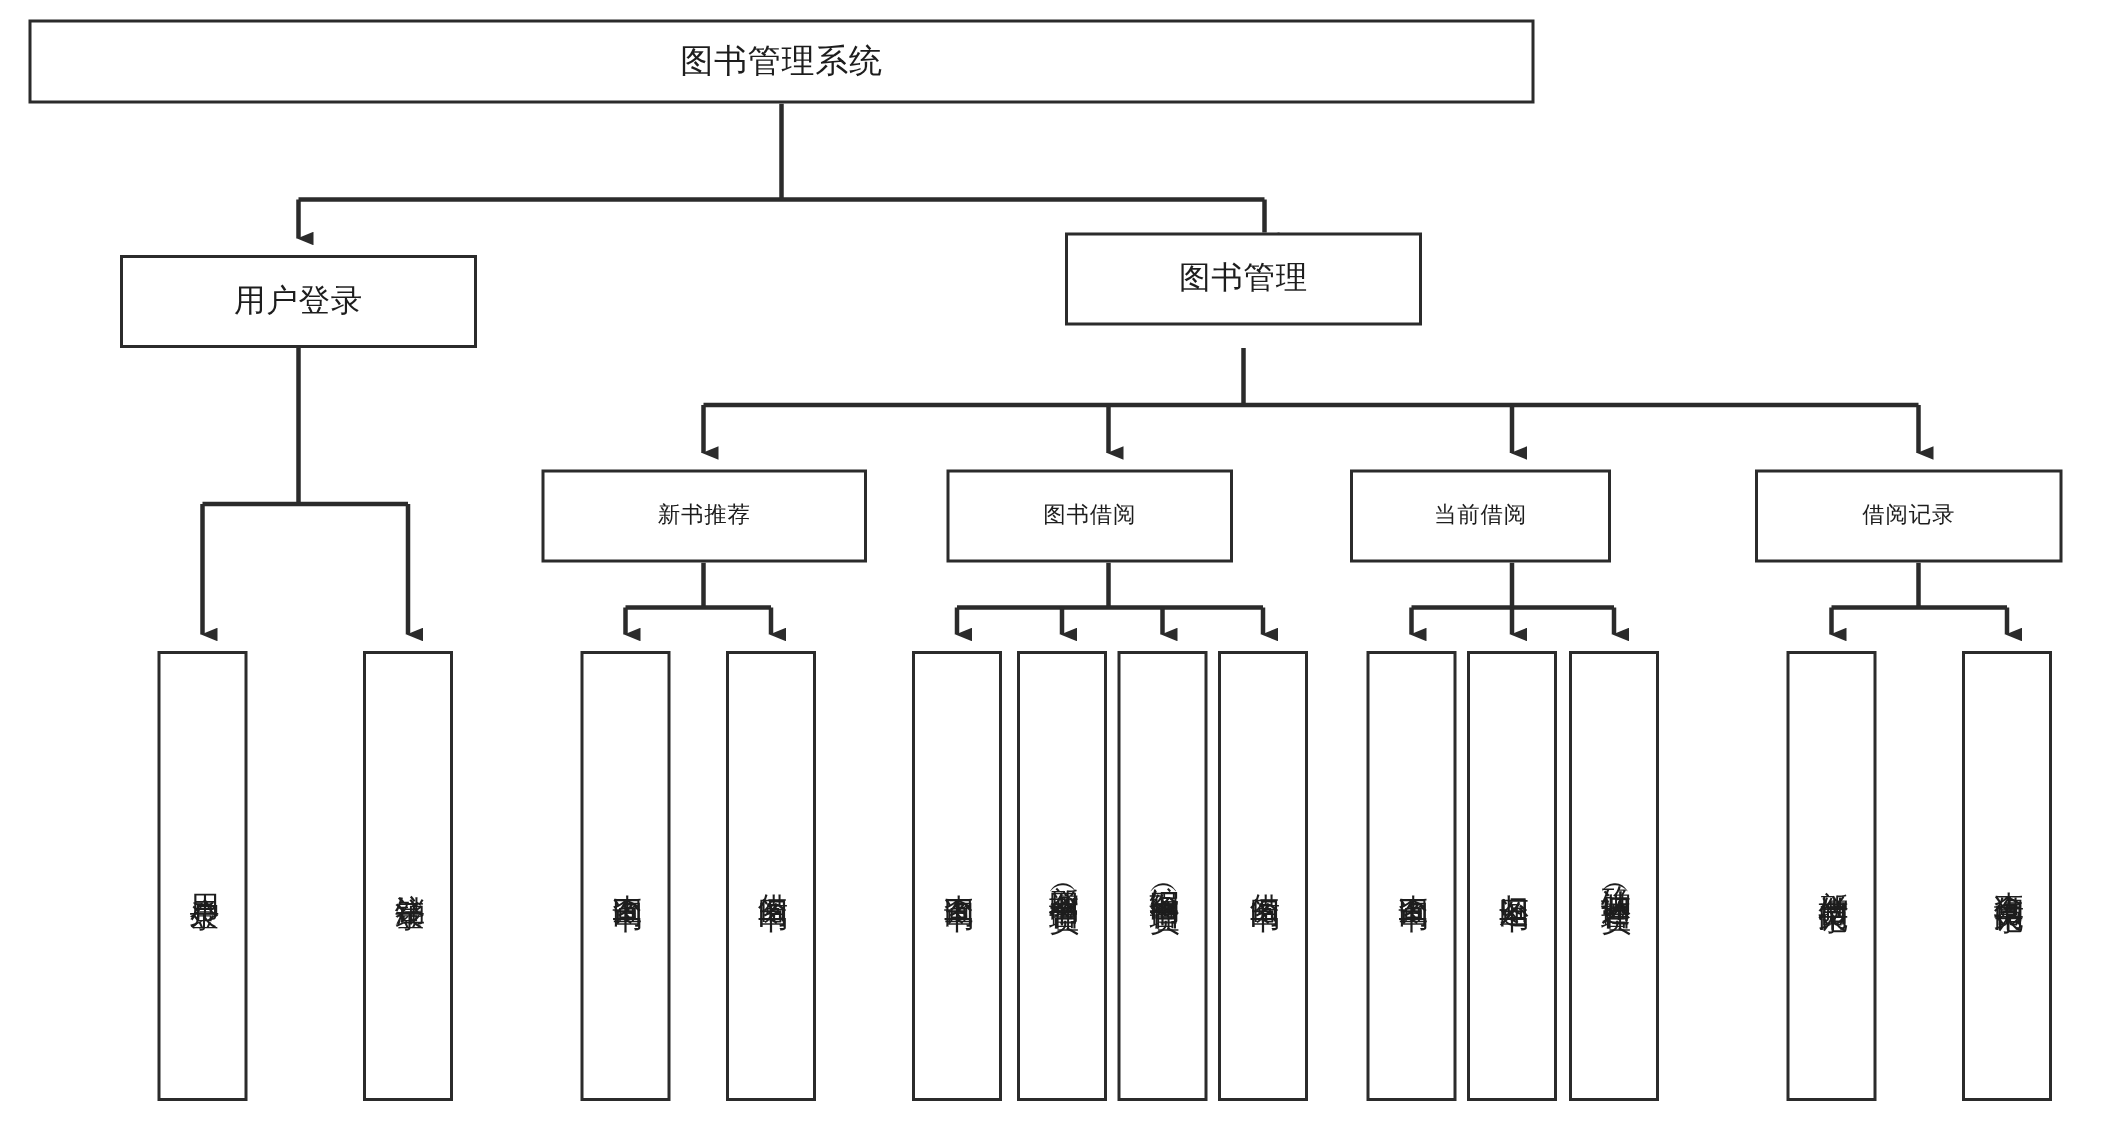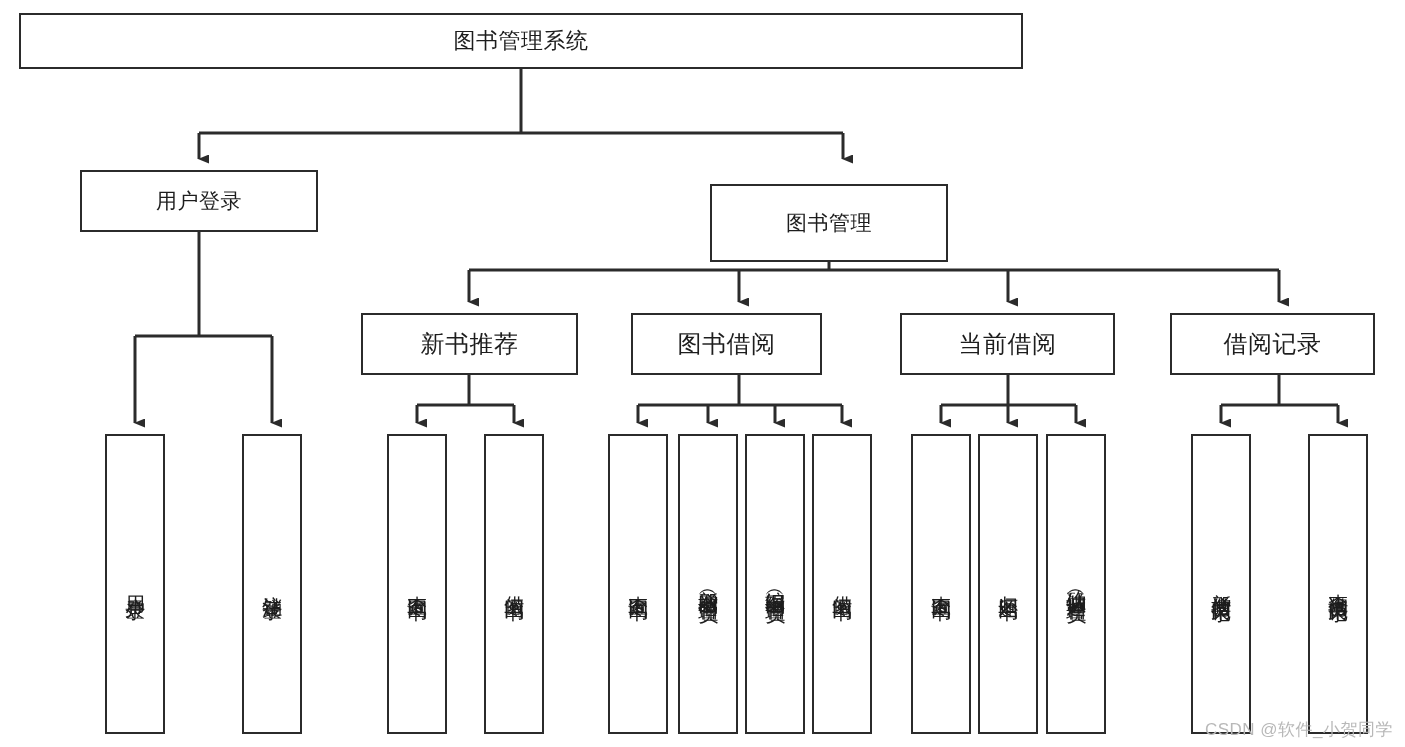--- a/index.html
+++ b/index.html
@@ -43,21 +43,21 @@
   }
   .node.vertical .node-label {
     writing-mode: vertical-rl;
     text-orientation: upright;
     white-space: nowrap;
     letter-spacing: 2px;
     font-size: 20px;
   }
   .node.root .node-label { font-size: 22px; }
   .node.level2 .node-label { font-size: 21px; }
-  .node.level3 .node-label { font-size: 24px; }
+  .node.level3 .node-label { font-size: 15px; }
   .watermark {
     position: absolute;
     right: 12px;
     bottom: 6px;
     font-size: 17px;
     color: #b8b8b8;
     white-space: nowrap;
     letter-spacing: 0.5px;
   }
 </style>
@@ -116,31 +116,31 @@
     </g>
   </svg>
 
   <div class="node root" style="left:19px; top:13px; width:1004px; height:56px;">
     <span class="node-label">图书管理系统</span>
   </div>
 
   <div class="node level2" style="left:80px; top:170px; width:238px; height:62px;">
     <span class="node-label">用户登录</span>
   </div>
-  <div class="node level2" style="left:710px; top:184px; width:238px; height:78px;">
+  <div class="node level2" style="left:710px; top:155px; width:238px; height:62px;">
     <span class="node-label">图书管理</span>
   </div>
 
   <div class="node level3" style="left:361px; top:313px; width:217px; height:62px;">
     <span class="node-label">新书推荐</span>
   </div>
   <div class="node level3" style="left:631px; top:313px; width:191px; height:62px;">
     <span class="node-label">图书借阅</span>
   </div>
-  <div class="node level3" style="left:900px; top:313px; width:215px; height:62px;">
+  <div class="node level3" style="left:900px; top:313px; width:174px; height:62px;">
     <span class="node-label">当前借阅</span>
   </div>
   <div class="node level3" style="left:1170px; top:313px; width:205px; height:62px;">
     <span class="node-label">借阅记录</span>
   </div>
 
   <div class="node vertical" style="left:105px; top:434px; width:60px; height:300px;">
     <span class="node-label">用户登录</span>
   </div>
   <div class="node vertical" style="left:242px; top:434px; width:60px; height:300px;">
@@ -177,15 +177,14 @@
     <span class="node-label">确认归还（管理员）</span>
   </div>
 
   <div class="node vertical" style="left:1191px; top:434px; width:60px; height:300px;">
     <span class="node-label">新增借阅记录</span>
   </div>
   <div class="node vertical" style="left:1308px; top:434px; width:60px; height:300px;">
     <span class="node-label">查询借阅记录</span>
   </div>
 
-  <div class="watermark">CSDN @软件_小贺同学</div>
 
 </div>
 
 </body></html>

